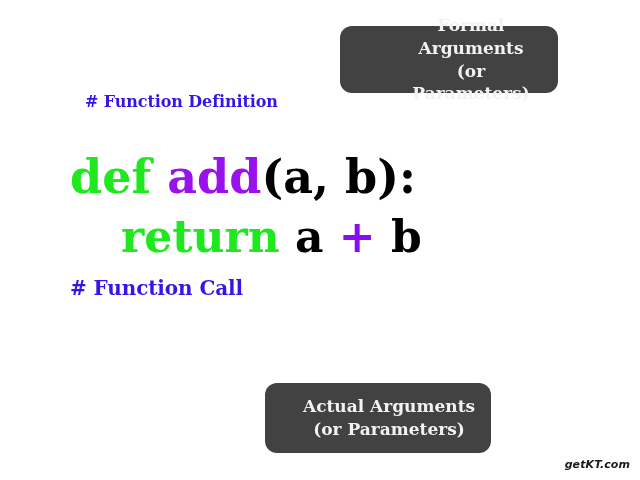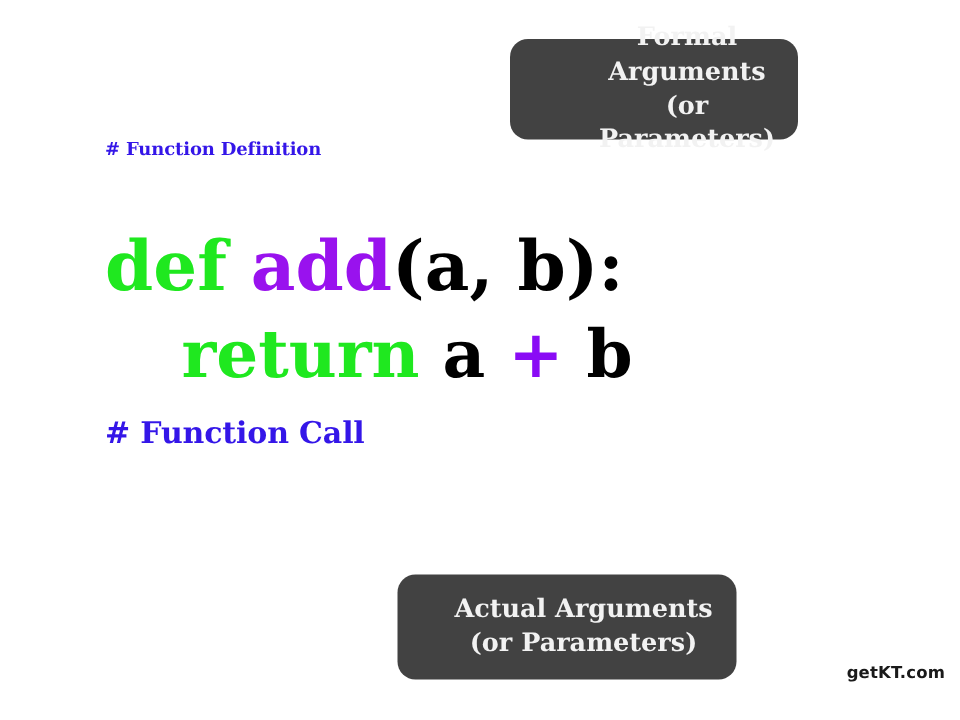--- a/index.html
+++ b/index.html
@@ -25,23 +25,23 @@
   
   .comment {
     position: absolute;
     font-family: "DejaVu Serif", "Liberation Serif", serif;
     font-weight: bold;
     color: #3416E8;
     white-space: nowrap;
     letter-spacing: -0.1px;
   }
   #comment-def {
-    left: 70px;
+    left: 85px;
     top: 92px;
-    font-size: 12px;
+    font-size: 16px;
   }
   #comment-call {
     left: 70px;
     top: 276px;
     font-size: 20px;
   }
 
   
   .code-line {
     position: absolute;
@@ -100,42 +100,43 @@
   .callout-tail {
     position: absolute;
     width: 0;
     height: 0;
     overflow: visible;
   }
 
   #callout-formal .callout-box {
     left: 340px;
     top: 26px;
-    width: 192px;
+    width: 218px;
     height: 67px;
     padding-left: 44px;
   }
   #callout-actual .callout-box {
     left: 265px;
     top: 383px;
     width: 226px;
     height: 70px;
     padding-left: 22px;
   }
 
   
   #watermark {
     position: absolute;
     right: 10px;
-    bottom: 25px;
+    bottom: 9px;
     font-family: "DejaVu Sans", "Liberation Sans", sans-serif;
     font-size: 11px;
     font-weight: bold;
     color: #1a1a1a;
     letter-spacing: 0.1px;
+    font-style: italic;
   }
 </style>
 </head>
 <body>
 
 <div class="canvas">
 
   <div class="comment" id="comment-def"># Function Definition</div>
 
   <div class="code-line" id="code-def-line"><span class="tok-keyword">def </span><span class="tok-funcname-def">add</span><span class="tok-plain">(a, b):</span></div>

